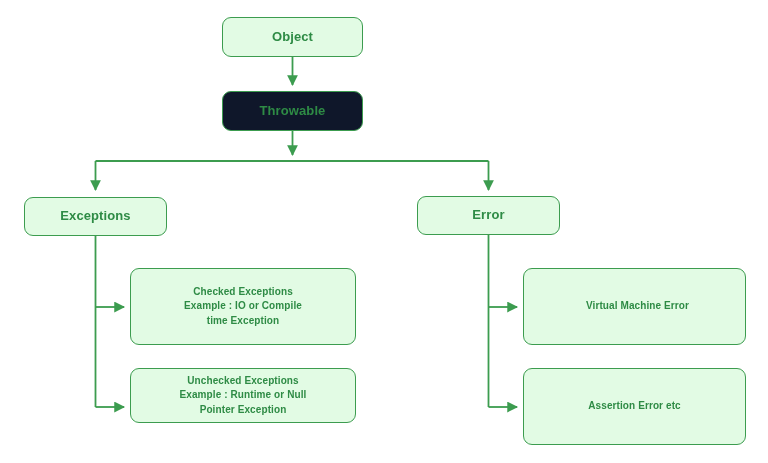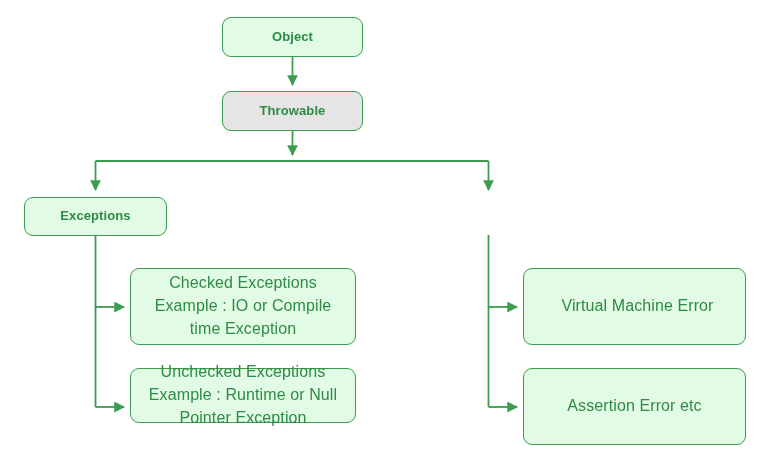--- a/index.html
+++ b/index.html
@@ -39,22 +39,22 @@
     text-align: center;
     color: #2e8b45;
     font-family: "Liberation Sans", sans-serif;
     font-weight: 700;
     font-size: 13px;
     line-height: 1.42;
     letter-spacing: 0.1px;
     padding: 2px 6px;
   }
   .node.small {
-    font-size: 16px;
-    font-weight: 400;
+    font-size: 10px;
+    font-weight: 700;
   }
   .node-label {
     display: block;
     width: 100%;
     white-space: pre-line;
   }
 </style>
 </head>
 <body>
 
@@ -87,28 +87,31 @@
 
     <path d="M488.5,307 L517,307" fill="none" stroke="#3c9c4f" stroke-width="1.8" marker-end="url(#arrowhead)"></path>
 
     <path d="M488.5,407 L517,407" fill="none" stroke="#3c9c4f" stroke-width="1.8" marker-end="url(#arrowhead)"></path>
   </svg>
 
   <div class="node" id="node-object" style="left: 222px; top: 17px; width: 141px; height: 40px; background: rgb(226, 251, 228); border-color: rgb(60, 156, 79); color: rgb(46, 139, 69);">
     <span class="node-label">Object</span>
   </div>
 
-  <div class="node" id="node-throwable" style="left: 222px; top: 91px; width: 141px; height: 40px; background: #e5e5e5; border-color: rgb(60, 156, 79); color: rgb(46, 139, 69);">
+  <div class="node" id="node-throwable" style="left: 222px; top: 91px; width: 141px; height: 40px; background: #0f172a; border-color: rgb(60, 156, 79); color: rgb(46, 139, 69);">
     <span class="node-label">Throwable</span>
   </div>
 
   <div class="node" id="node-exceptions" style="left: 24px; top: 197px; width: 143px; height: 39px; background: rgb(226, 251, 228); border-color: rgb(60, 156, 79); color: rgb(46, 139, 69);">
     <span class="node-label">Exceptions</span>
   </div>
 
+  <div class="node" id="node-error" style="left: 417px; top: 196px; width: 143px; height: 39px; background: rgb(226, 251, 228); border-color: rgb(60, 156, 79); color: rgb(46, 139, 69);">
+    <span class="node-label">Error</span>
+  </div>
 
   <div class="node small" id="node-checked-exceptions" style="left: 130px; top: 268px; width: 226px; height: 77px; background: rgb(226, 251, 228); border-color: rgb(60, 156, 79); color: rgb(46, 139, 69);">
     <span class="node-label">Checked Exceptions
 Example : IO or Compile
 time Exception</span>
   </div>
 
   <div class="node small" id="node-unchecked-exceptions" style="left: 130px; top: 368px; width: 226px; height: 55px; background: rgb(226, 251, 228); border-color: rgb(60, 156, 79); color: rgb(46, 139, 69);">
     <span class="node-label">Unchecked Exceptions
 Example : Runtime or Null

